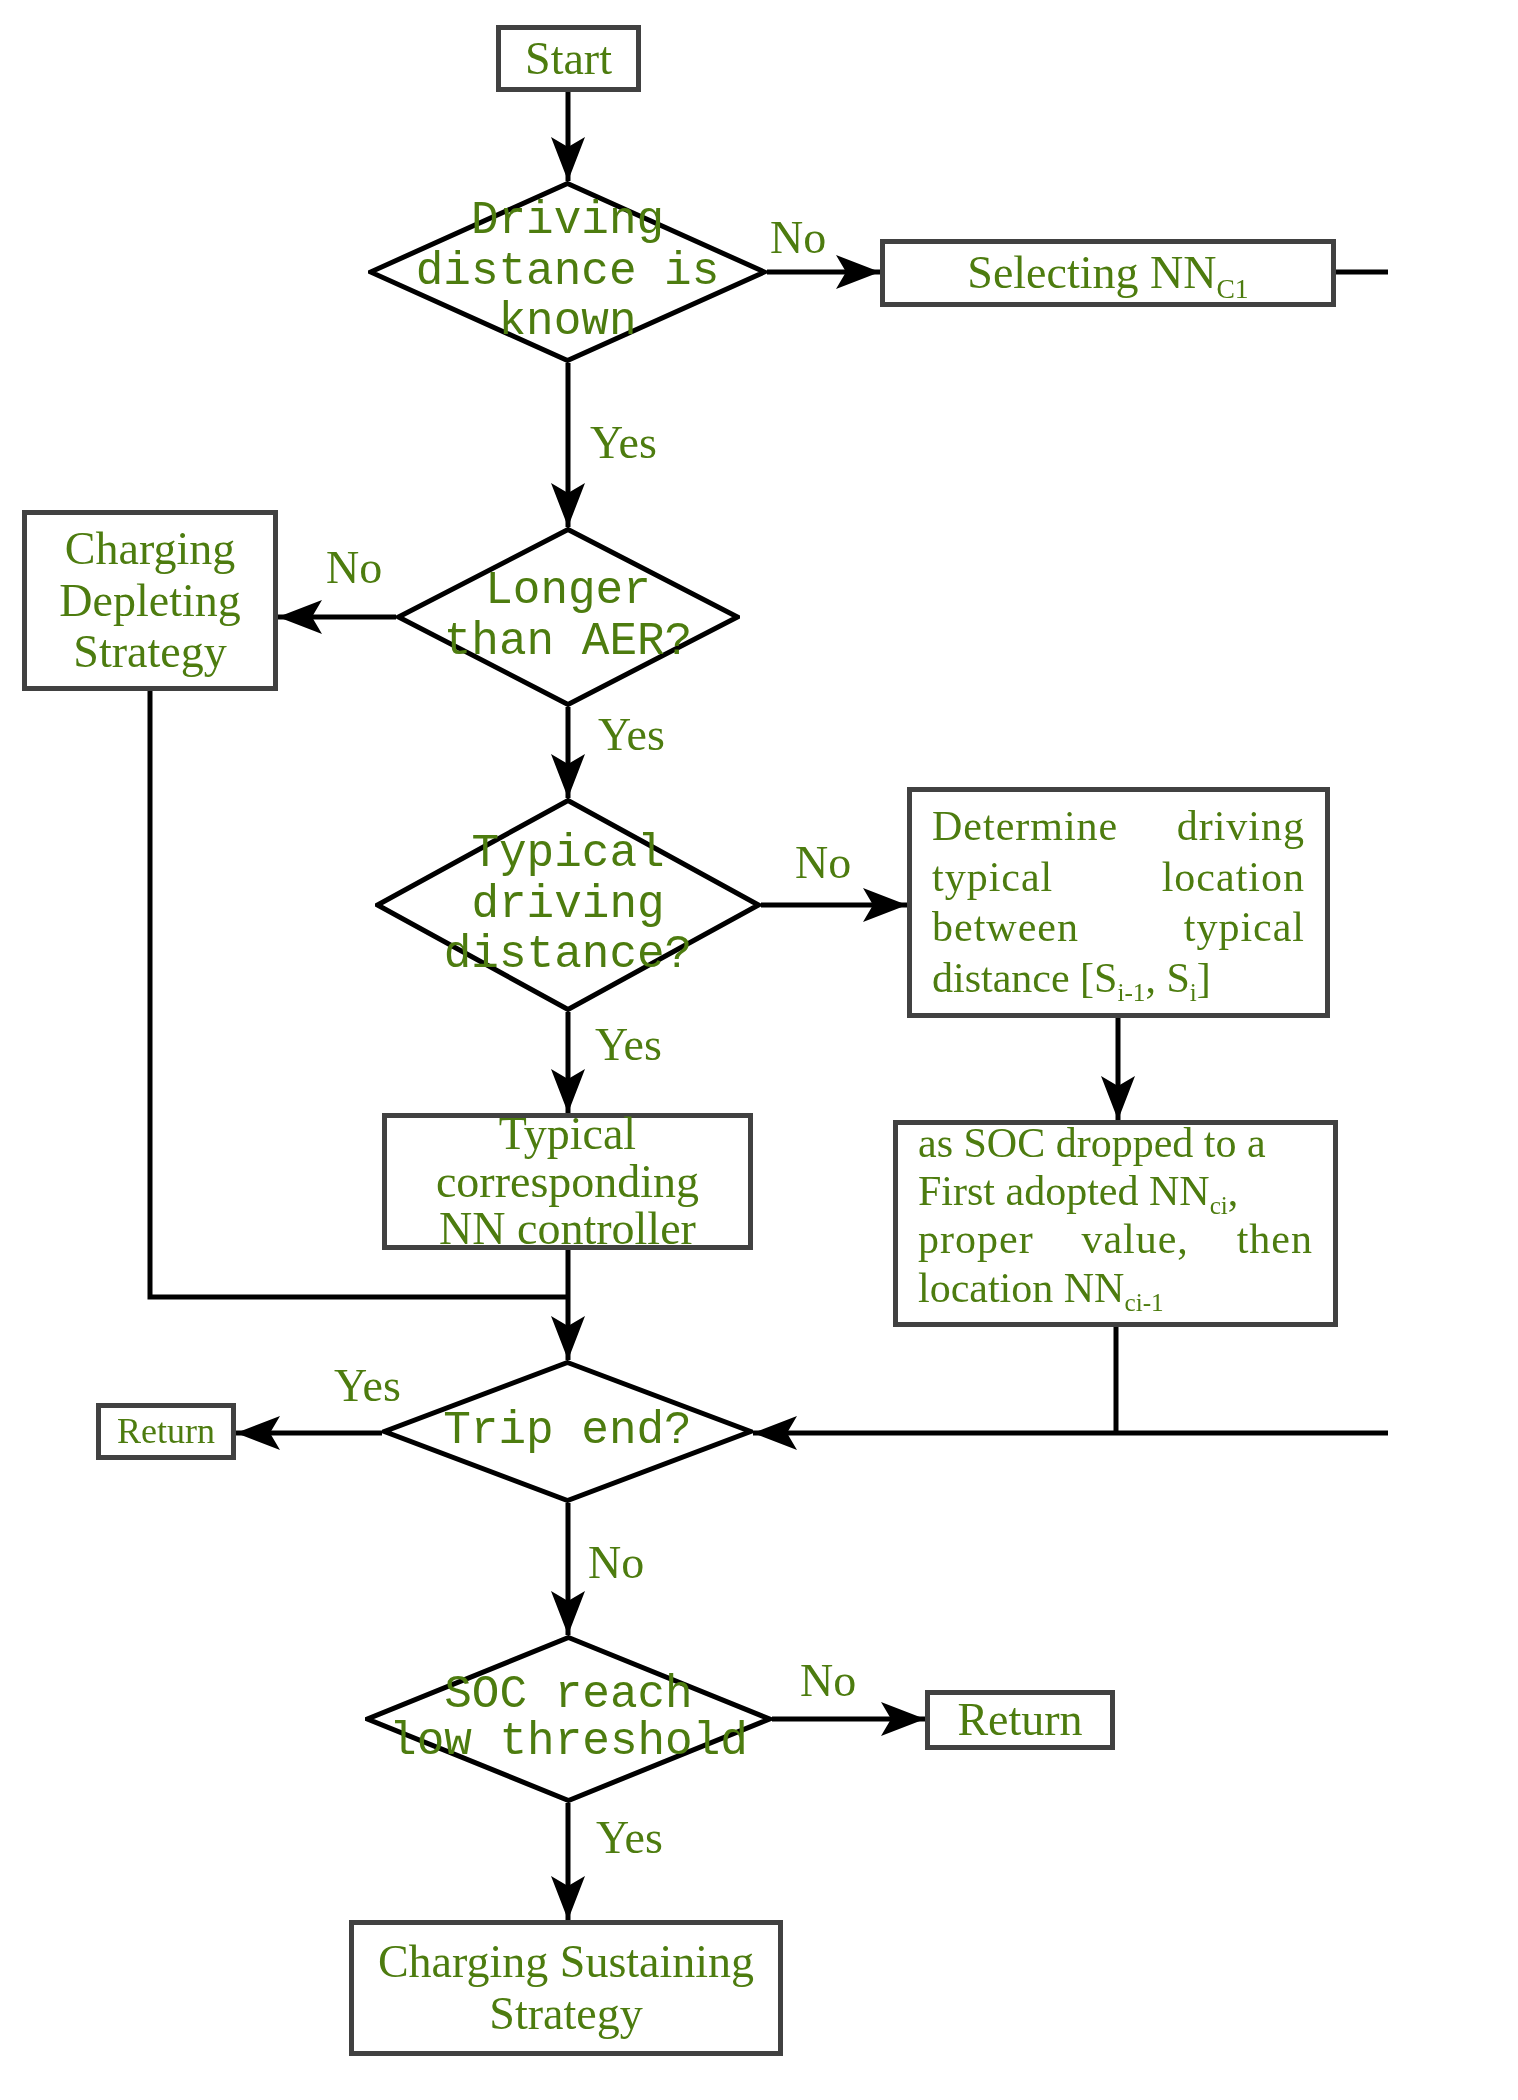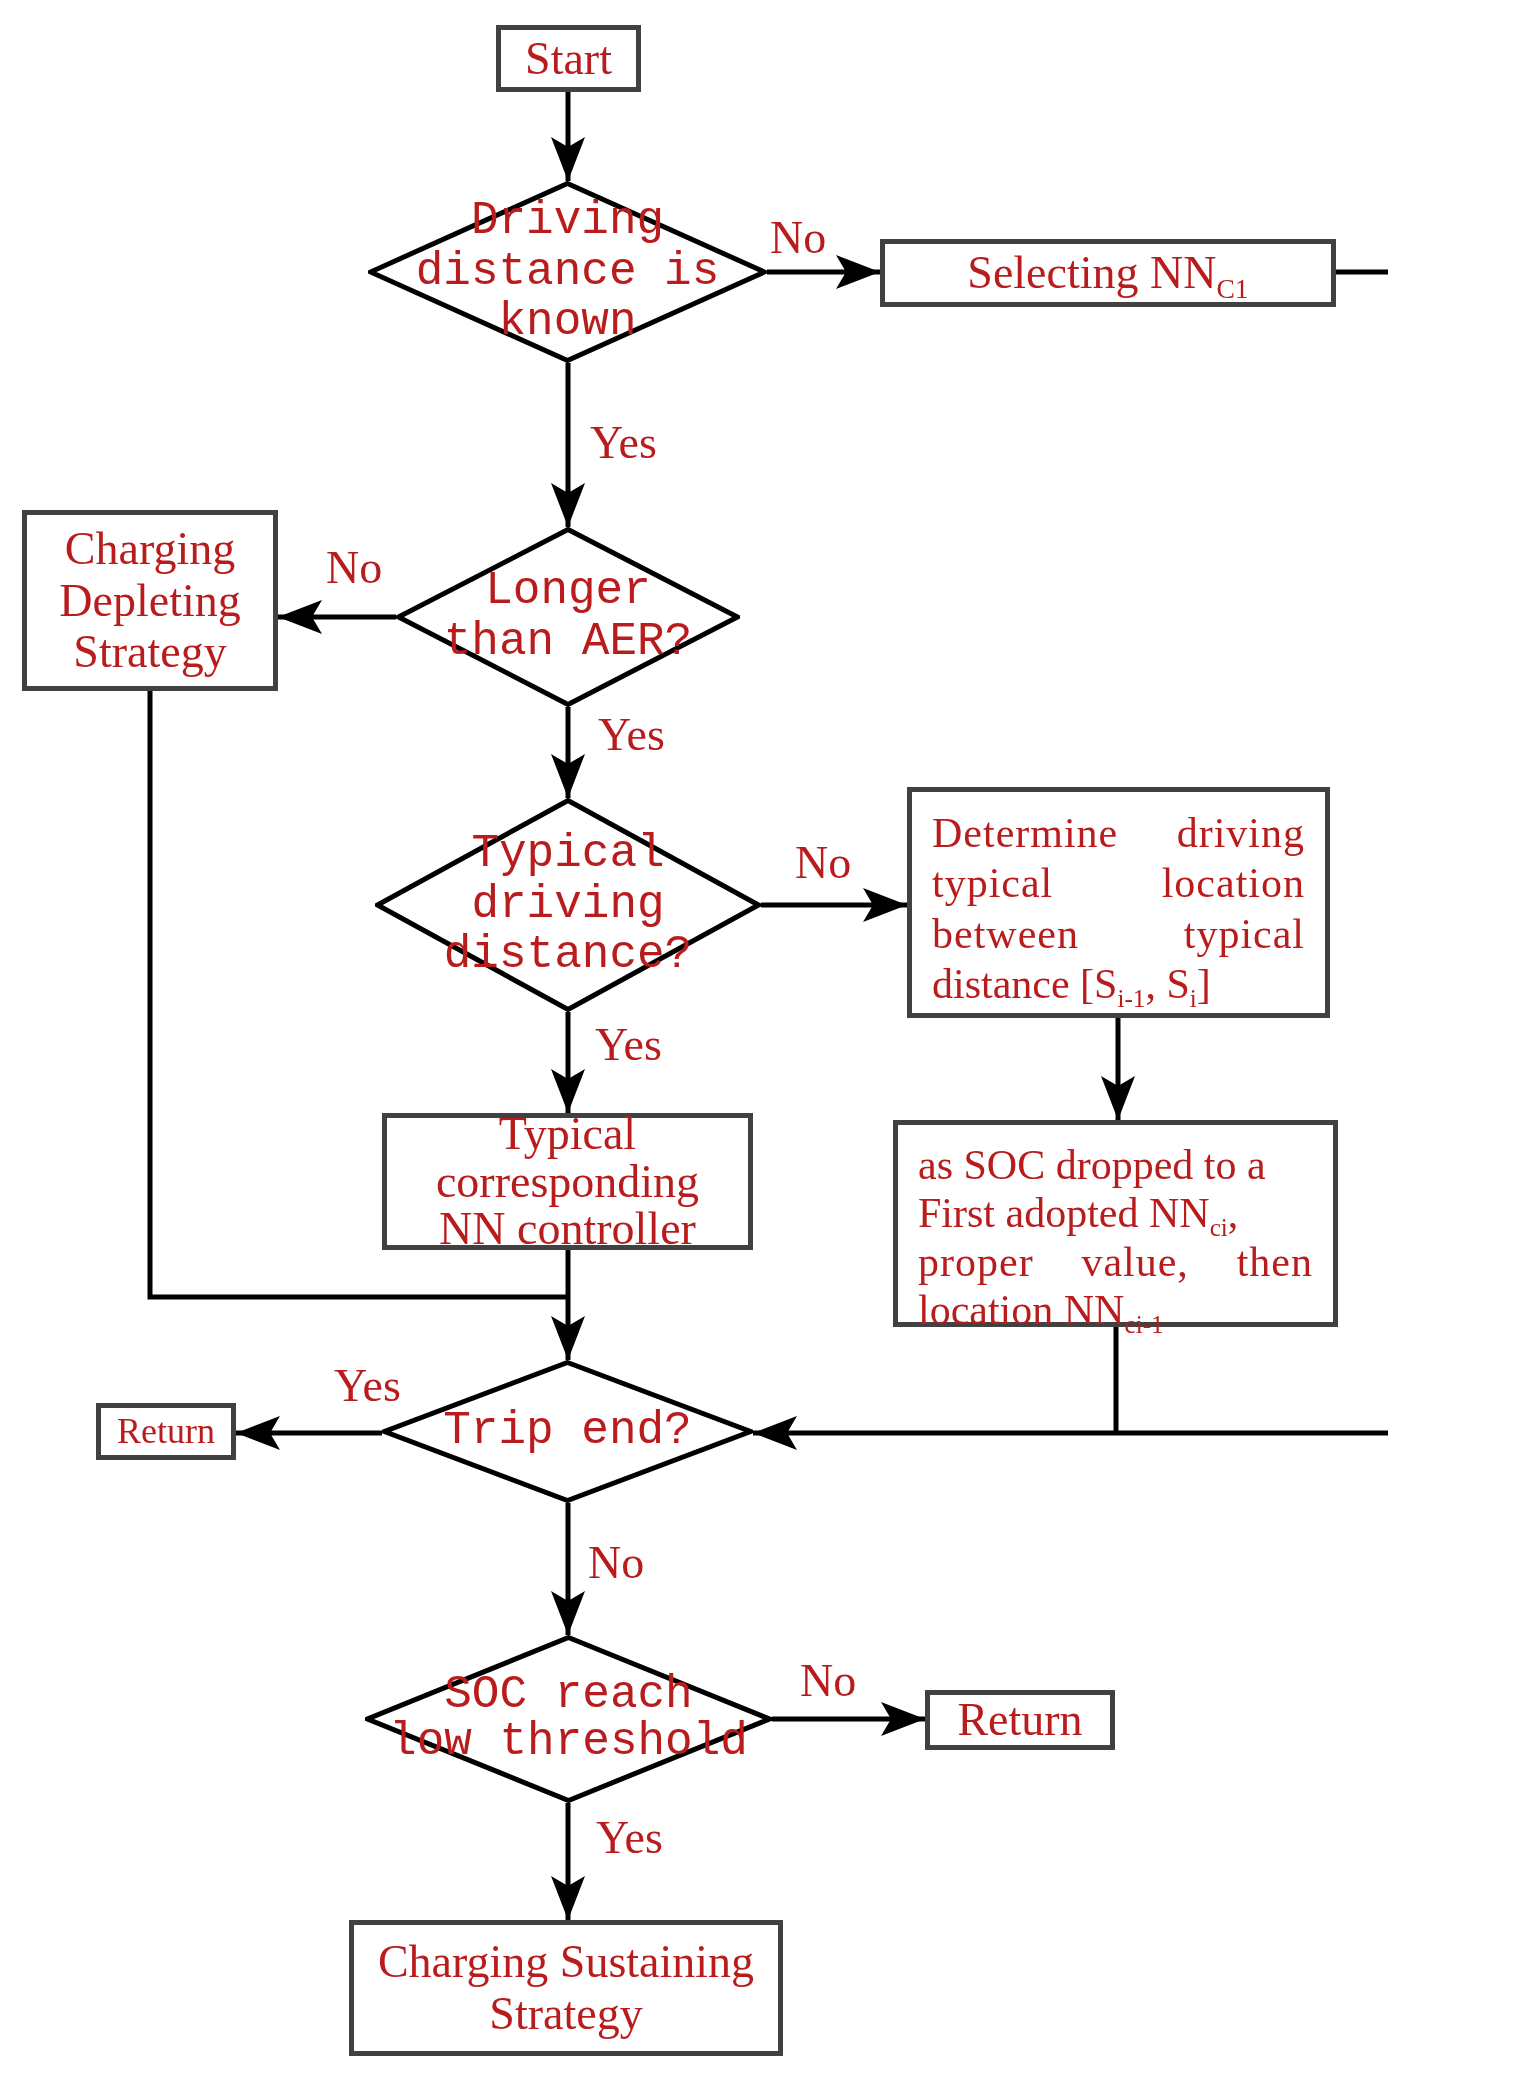--- a/index.html
+++ b/index.html
@@ -2,21 +2,21 @@
 <html><head>
 <meta charset="utf-8">
 <style>
   html, body { margin: 0; padding: 0; background: #ffffff; }
   .canvas {
     position: relative;
     width: 1388px;
     height: 2100px;
     background: #ffffff;
     font-family: "Liberation Serif", "DejaVu Serif", serif;
-    color: #b91c1c;
+    color: #4d7c0f;
     overflow: hidden;
   }
   .wires { position: absolute; left: 0; top: 0; }
   .wires path { stroke: #000000; stroke-width: 5; fill: none; }
 
   .node { position: absolute; box-sizing: border-box; }
 
   .box {
     border: 5px solid #414141;
     background: #ffffff;
@@ -28,25 +28,25 @@
     font-size: 46px;
     line-height: 1.12;
   }
   .box--small { font-size: 36px; }
 
   .bigbox {
     border: 5px solid #414141;
     background: #ffffff;
     display: flex;
     flex-direction: column;
-    justify-content: space-between;
+    justify-content: flex-end;
     text-align: left;
     font-size: 42px;
     line-height: 1.2;
-    padding: 16px 20px;
+    padding: 10px 20px;
   }
   .bigbox .jl { text-align: justify; text-align-last: justify; letter-spacing: 1px; }
 
   .diamond { background: transparent; }
   .dsvg { position: absolute; left: 0; top: 0; width: 100%; height: 100%; }
   .dsvg polygon { fill: #ffffff; stroke: #000000; stroke-width: 5; }
   .ntext {
     position: absolute; left: 0; top: 0; width: 100%; height: 100%;
     display: flex; flex-direction: column;
     align-items: center; justify-content: center;

